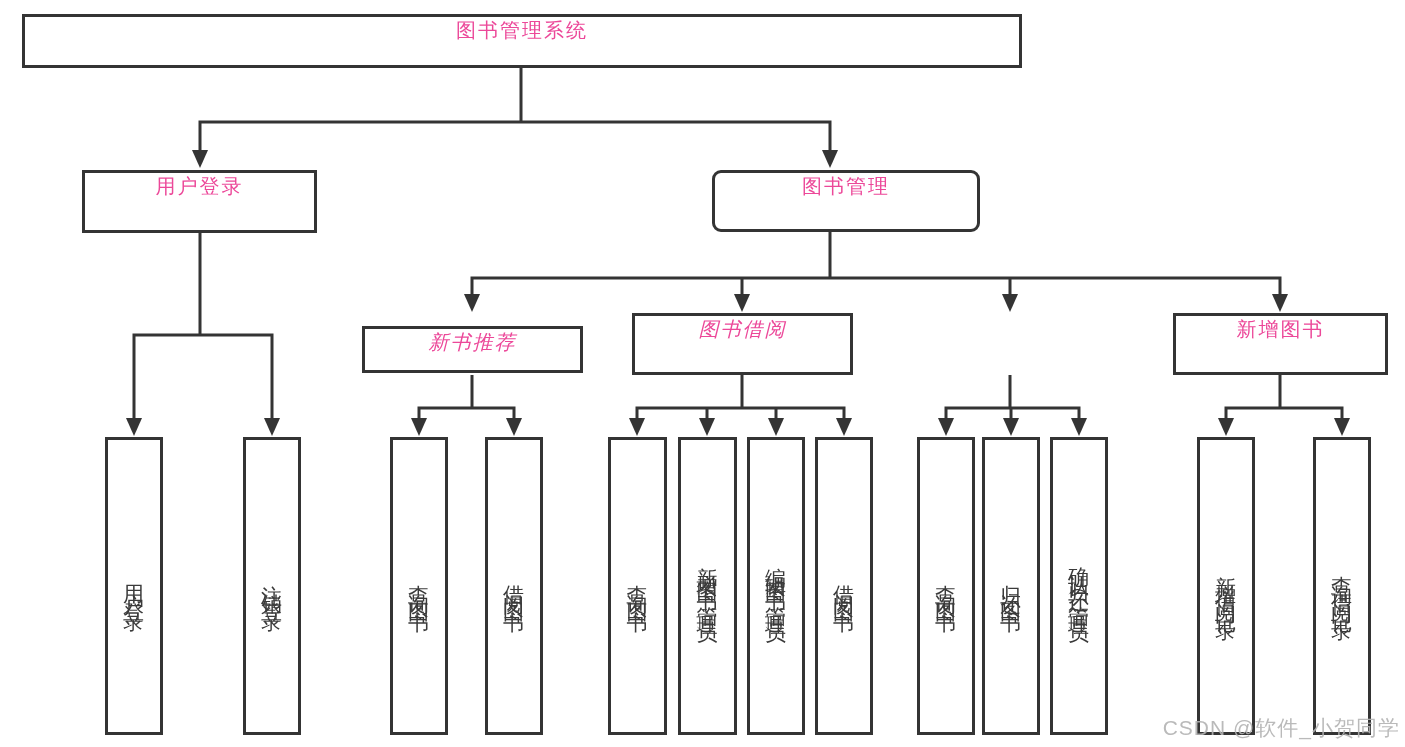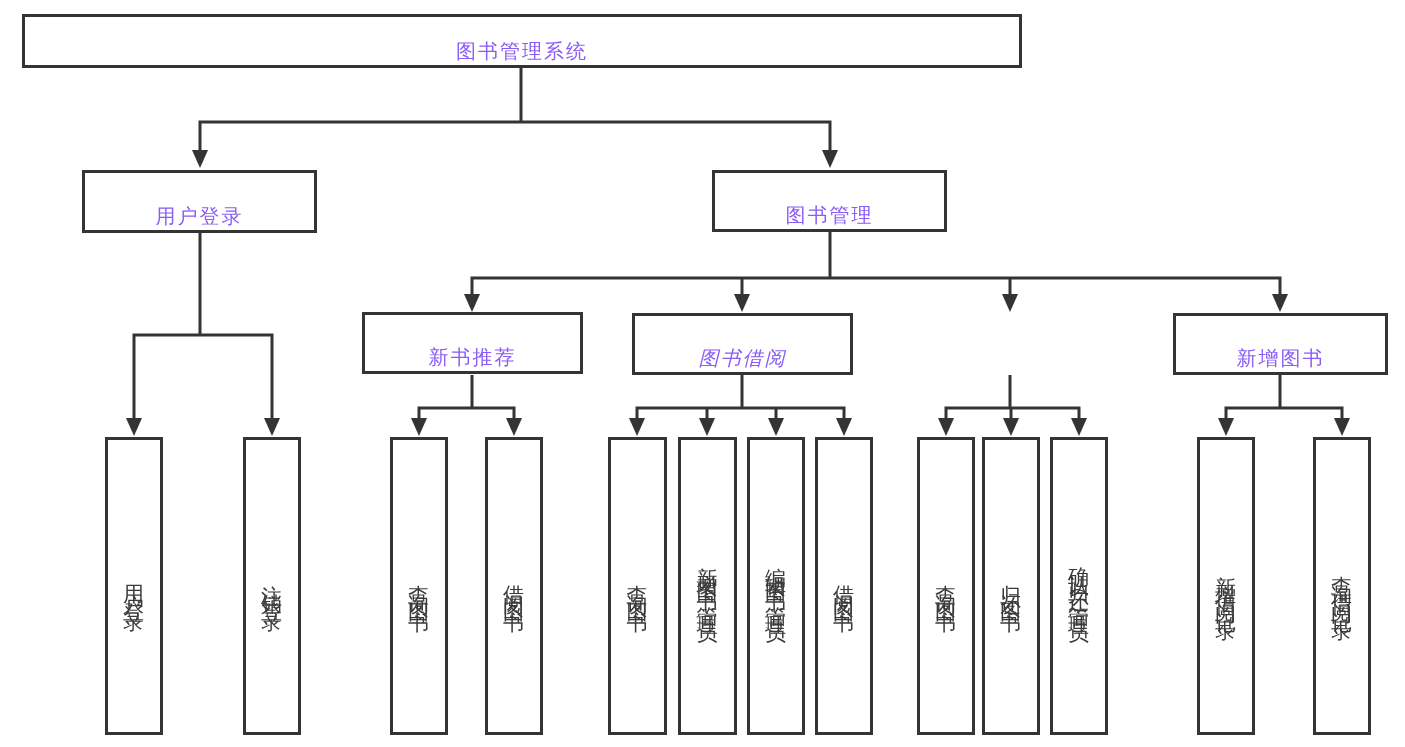--- a/index.html
+++ b/index.html
@@ -19,23 +19,23 @@
     left: 0; top: 0;
     width: 1405px; height: 747px;
     pointer-events: none;
   }
 
   .node {
     position: absolute;
     border: 3px solid #343434;
     background: #ffffff;
     display: flex;
-    align-items: flex-end;
+    align-items: flex-start;
     justify-content: center;
-    color: #8b5cf6;
+    color: #ec4899;
     font-size: 20px;
     letter-spacing: 2px;
     white-space: nowrap;
   }
 
   .leaf {
     position: absolute;
     top: 437px;
     height: 298px;
     width: 58px;
@@ -50,22 +50,22 @@
     font-size: 21px;
     letter-spacing: 9px;
     color: #3a3a3a;
     line-height: 1;
   }
   .leaf.long .vtext { letter-spacing: 8px; }
 
   
   .n-root      { left: 22px;   top: 14px;  width: 1000px; height: 54px; }
   .n-login     { left: 82px;   top: 170px; width: 235px;  height: 63px; }
-  .n-manage    { left: 712px;  top: 170px; width: 235px;  height: 62px; }
-  .n-recommend { left: 362px;  top: 312px; width: 221px;  height: 62px; }
+  .n-manage    { left: 712px;  top: 170px; width: 268px;  height: 62px; border-radius: 9px; }
+  .n-recommend { left: 362px;  top: 326px; width: 221px;  height: 47px; font-style: italic; }
   .n-borrow    { left: 632px;  top: 313px; width: 221px;  height: 62px; font-style: italic; }
   .n-current   { left: 902px;  top: 313px; width: 216px;  height: 62px; }
   .n-records   { left: 1173px; top: 313px; width: 215px;  height: 62px; }
 
   
   .l-a1 { left: 105px; }
   .l-a2 { left: 243px; }
   .l-b1 { left: 390px; }
   .l-b2 { left: 485px; }
   .l-c1 { left: 608px;  width: 59px; }
@@ -192,14 +192,15 @@
     <span class="vtext">确认归还（管理员）</span>
   </div>
 
   <div class="leaf l-e1">
     <span class="vtext">新增借阅记录</span>
   </div>
   <div class="leaf l-e2">
     <span class="vtext">查询借阅记录</span>
   </div>
 
+  <div class="watermark">CSDN @软件_小贺同学</div>
 
 </div>
 
 </body></html>

